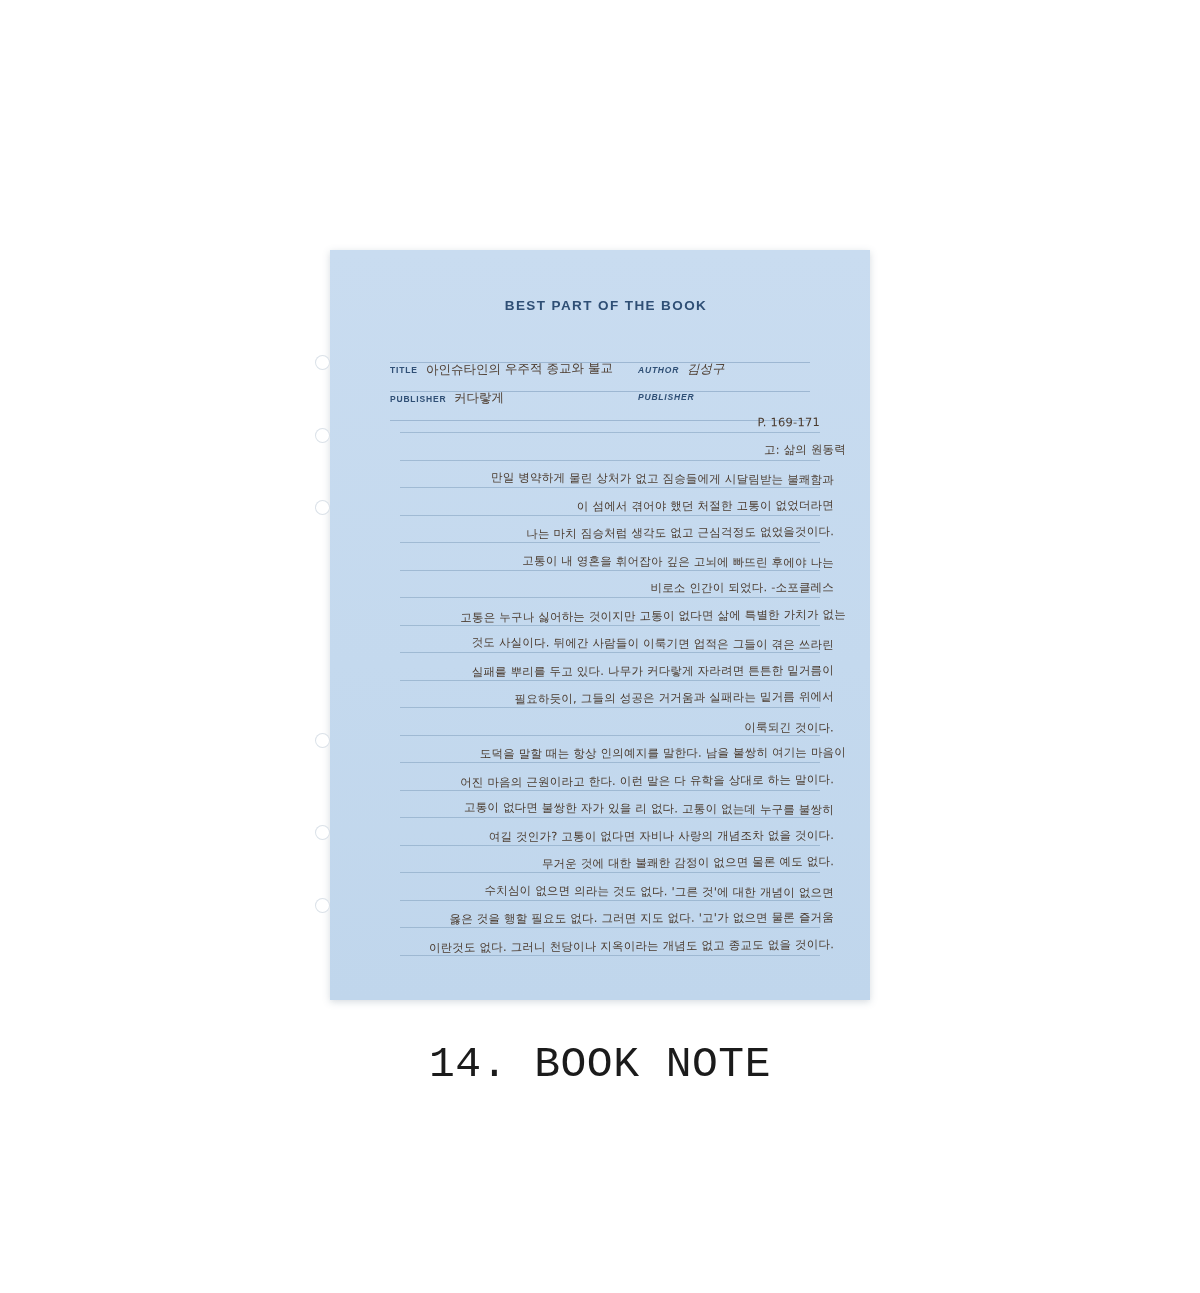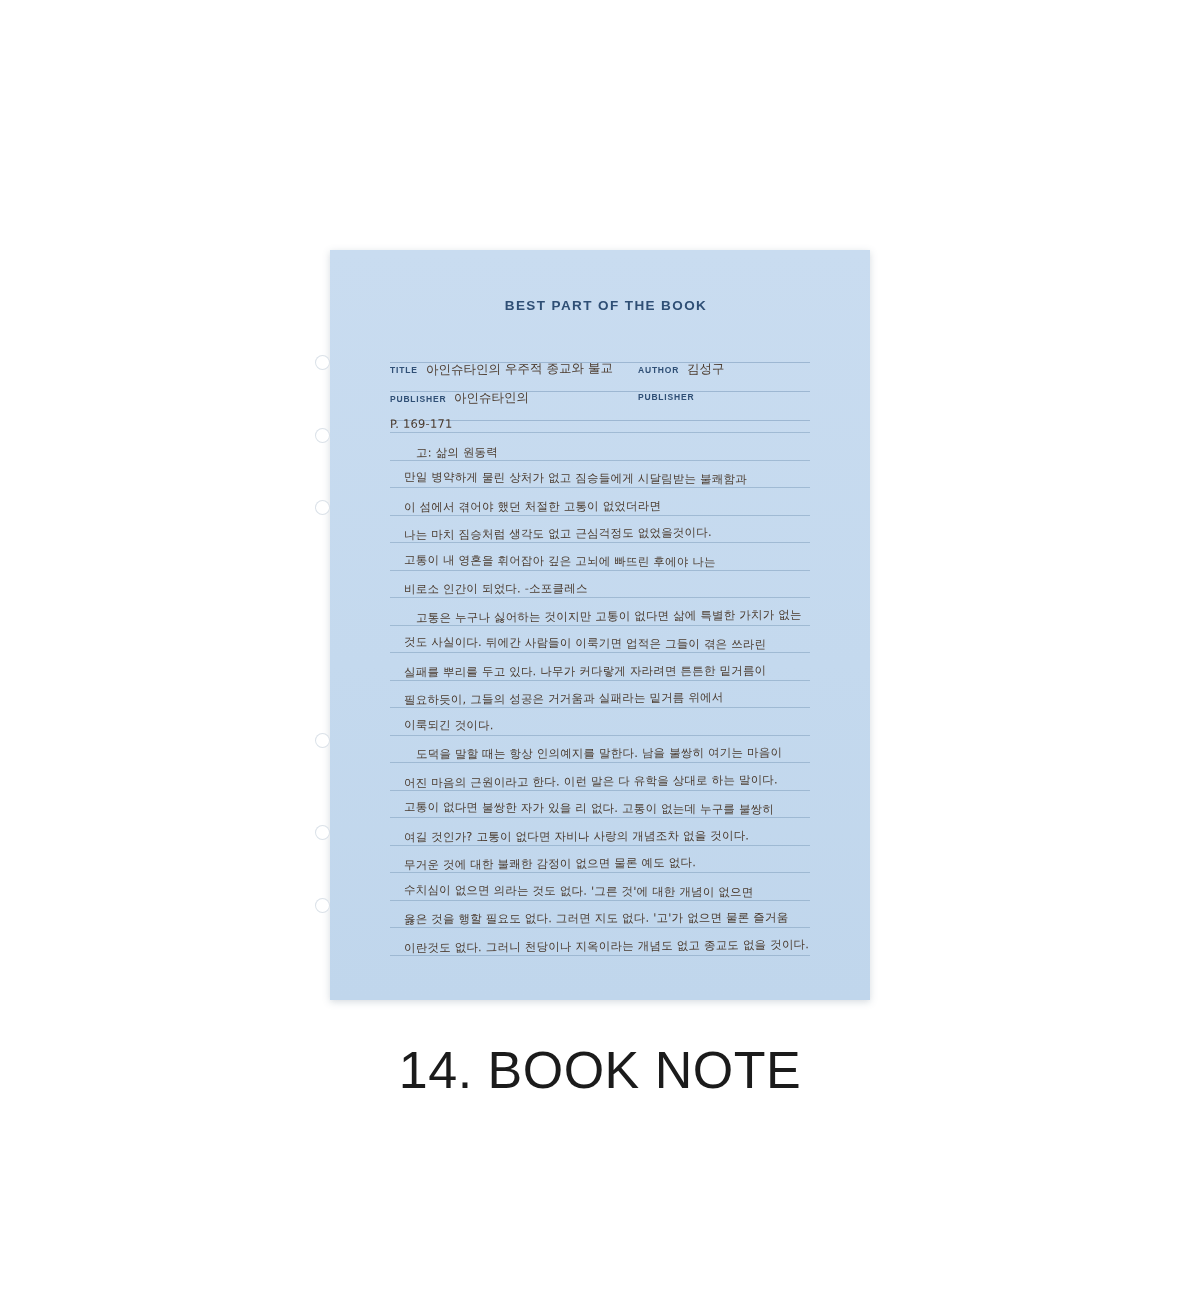--- a/index.html
+++ b/index.html
@@ -69,21 +69,21 @@
     display: flex;
     align-items: flex-end;
   }
   .meta-row:first-child { border-top: 1px solid #9db7d2; }
   .meta-cell {
     display: flex;
     align-items: baseline;
     height: 100%;
   }
   .meta-cell.left { width: 248px; }
-  .meta-cell.right { width: 172px; }
+  .meta-cell.right { width: 172px; font-style: italic; }
   .meta-label {
     font-size: 8.5px;
     font-weight: bold;
     letter-spacing: 0.8px;
     color: #2f4f75;
     padding-bottom: 6px;
     white-space: nowrap;
   }
   .meta-value {
     font-family: "DejaVu Sans", sans-serif;
@@ -92,24 +92,25 @@
     padding-left: 8px;
     padding-bottom: 4px;
     line-height: 1;
     transform: rotate(-0.6deg);
     white-space: nowrap;
   }
 
   
   #note-area {
     position: absolute;
-    left: 60px;
+    left: 70px;
     top: 176px;
     width: 420px;
     height: 540px;
+    text-align: right;
   }
   .rule {
     position: absolute;
     left: 0;
     width: 100%;
     height: 0;
     border-bottom: 1px solid rgba(130,160,190,0.55);
   }
   .hand {
     position: absolute;
@@ -128,22 +129,22 @@
   .hand.indent1 { padding-left: 14px; }
   .hand.indent2 { padding-left: 26px; }
 
   
   #caption {
     position: absolute;
     left: 0;
     top: 1040px;
     width: 1200px;
     text-align: center;
-    font-family: Liberation Sans, sans-serif;
-    font-size: 52px;
+    font-family: Liberation Mono, monospace;
+    font-size: 43px;
     color: #1b1b1b;
     letter-spacing: 0.5px;
   }
 </style>
 </head>
 <body>
 
 <div id="sheet-wrap">
   <div id="sheet">
 
@@ -156,21 +157,21 @@
           <span class="meta-value">아인슈타인의 우주적 종교와 불교</span>
         </div>
         <div class="meta-cell right">
           <span class="meta-label">AUTHOR</span>
           <span class="meta-value">김성구</span>
         </div>
       </div>
       <div class="meta-row">
         <div class="meta-cell left">
           <span class="meta-label">PUBLISHER</span>
-          <span class="meta-value">아인슈타인의</span>
+          <span class="meta-value">커다랗게</span>
         </div>
         <div class="meta-cell right">
           <span class="meta-label">PUBLISHER</span>
           <span class="meta-value"></span>
         </div>
       </div>
     </div>
 
     <div id="note-area">
         <div class="rule" style="top: 6px;"></div>

